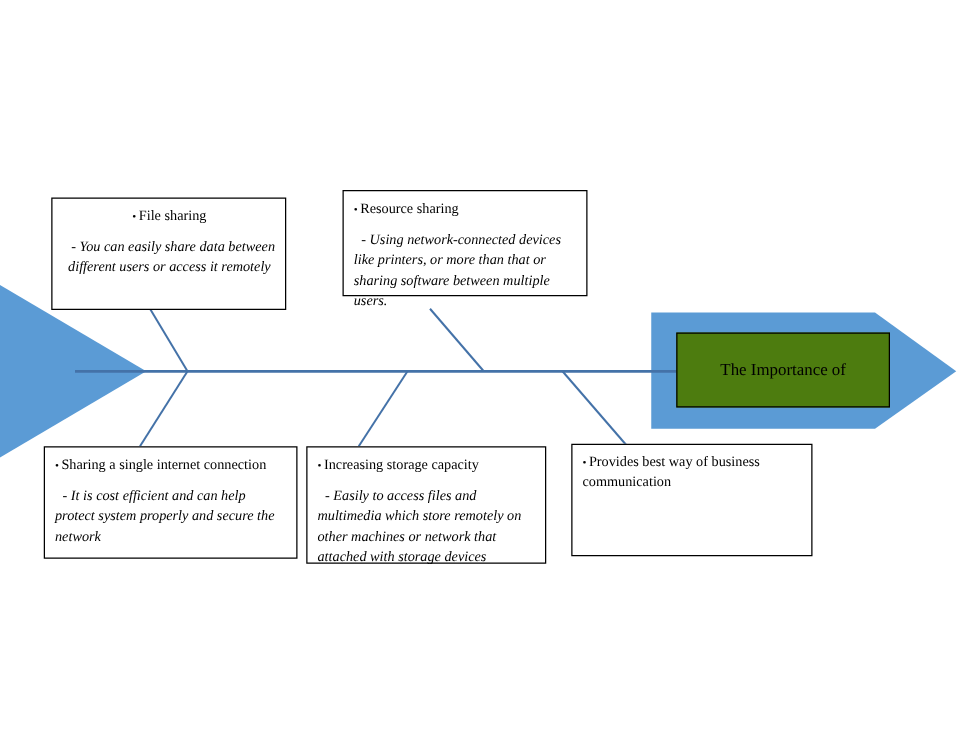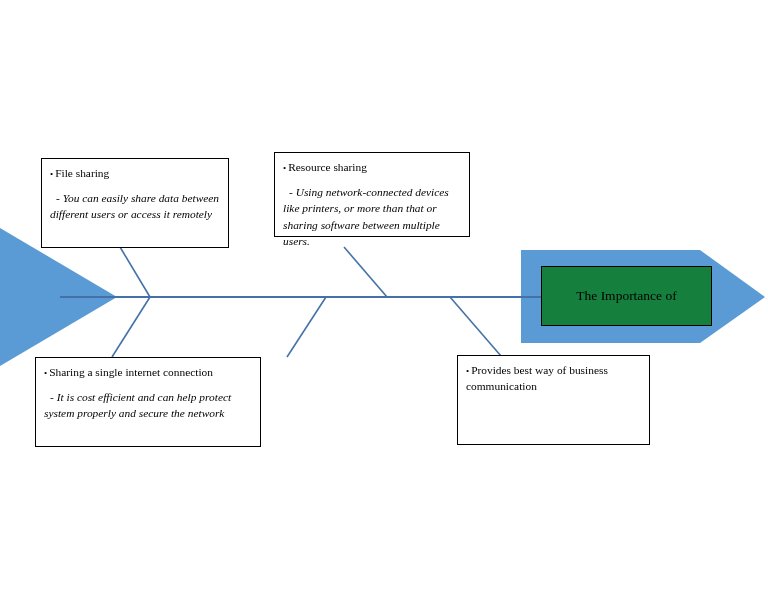--- a/index.html
+++ b/index.html
@@ -53,21 +53,21 @@
     font-style: italic;
   }
   .bullet-dot {
     font-size: 9px;
     vertical-align: middle;
     padding-right: 2px;
   }
   .head-label {
     position: absolute;
     box-sizing: border-box;
-    background: #15803d;
+    background: #4d7c0f;
     border: 1px solid #000000;
     display: flex;
     flex-direction: column;
     align-items: center;
     justify-content: center;
     font-size: 13.5px;
     line-height: 1.45;
     text-align: center;
     color: #000000;
   }
@@ -89,47 +89,55 @@
     <line x1="60" y1="297" x2="545" y2="297" stroke="#4472A8" stroke-width="2.2"></line>
 
     <line x1="150" y1="297" x2="120" y2="247" stroke="#4472A8" stroke-width="1.6"></line>
     <line x1="387" y1="297" x2="344" y2="247" stroke="#4472A8" stroke-width="1.6"></line>
 
     <line x1="150" y1="297" x2="112" y2="357" stroke="#4472A8" stroke-width="1.6"></line>
     <line x1="326" y1="297" x2="287" y2="357" stroke="#4472A8" stroke-width="1.6"></line>
     <line x1="450" y1="297" x2="501" y2="356" stroke="#4472A8" stroke-width="1.6"></line>
   </svg>
 
-  <div class="note" style="left:41px; top:158px; width:188px; height:90px;">
+  <div class="note" style="left:41px; top:158px; width:188px; height:90px;text-align:center;">
     <p class="headline">
       <span class="bullet-dot">•</span><span>File sharing</span>
     </p>
     <p class="detail">
       <span>-</span> <span>You can easily share data between different users or access it remotely</span>
     </p>
   </div>
 
   <div class="note" style="left:274px; top:152px; width:196px; height:85px;">
     <p class="headline">
       <span class="bullet-dot">•</span><span>Resource sharing</span>
     </p>
     <p class="detail">
       <span>-</span> <span>Using network-connected devices like printers, or more than that or sharing software between multiple users.</span>
     </p>
   </div>
 
-  <div class="note" style="left:35px; top:357px; width:226px; height:90px;">
+  <div class="note" style="left:35px; top:357px; width:203px; height:90px;">
     <p class="headline wrap">
       <span class="bullet-dot">•</span><span>Sharing a single internet connection</span>
     </p>
     <p class="detail">
       <span>-</span> <span>It is cost efficient and can help protect system properly and secure the network</span>
     </p>
   </div>
 
+  <div class="note" style="left:245px; top:357px; width:192px; height:94px;">
+    <p class="headline wrap">
+      <span class="bullet-dot">•</span><span>Increasing storage capacity</span>
+    </p>
+    <p class="detail">
+      <span>-</span> <span>Easily to access files and multimedia which store remotely on other machines or network that attached with storage devices</span>
+    </p>
+  </div>
 
   <div class="note" style="left:457px; top:355px; width:193px; height:90px;">
     <p class="headline wrap">
       <span class="bullet-dot">•</span><span>Provides best way of business communication</span>
     </p>
   </div>
 
   <div class="head-label" style="left:541px; top:266px; width:171px; height:60px;">
     <span>The Importance of</span>
   </div>

